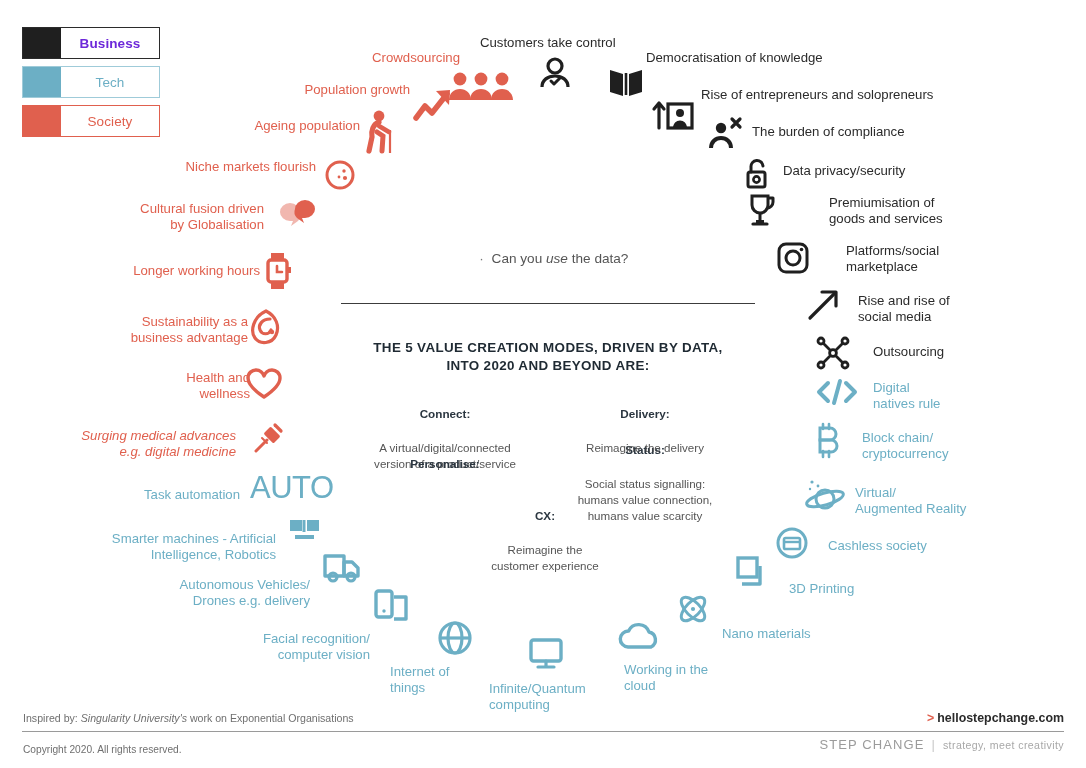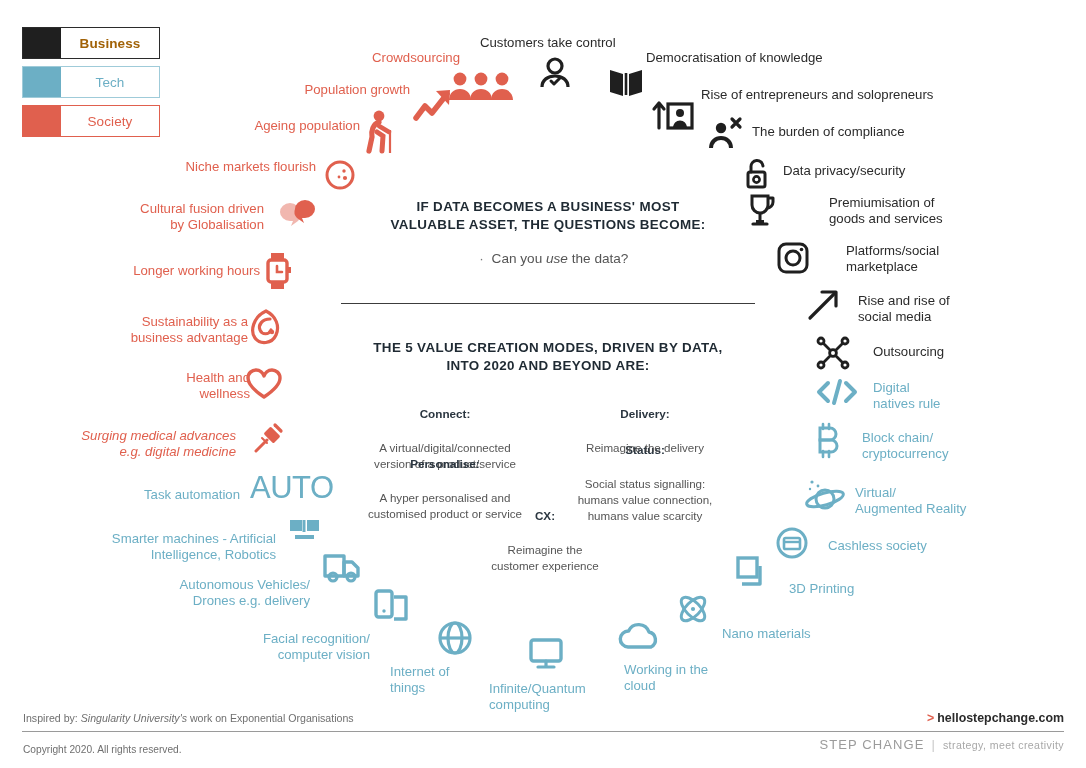--- a/index.html
+++ b/index.html
@@ -13,21 +13,21 @@
   #canvas{position:relative;width:1086px;height:768px;overflow:hidden;background:#fff;}
 
   
   .legend{position:absolute;left:22px;top:27px;}
   .legend-row{display:flex;align-items:stretch;height:30px;margin-bottom:7px;width:136px;}
   .legend-swatch{width:38px;flex:0 0 38px;}
   .legend-label{flex:1;display:flex;align-items:center;justify-content:center;
     font-size:13.5px;font-weight:bold;letter-spacing:.1px;background:#fff;}
   .legend-row.business{border:1.6px solid #2b2b2b;}
   .legend-row.business .legend-swatch{background:#1f1f1f;}
-  .legend-row.business .legend-label{color:#a16207;text-align:center;}
+  .legend-row.business .legend-label{color:#6d28d9;text-align:center;}
   .legend-row.tech{border:1.4px solid #9fcbd9;}
   .legend-row.tech .legend-swatch{background:#6cafc5;}
   .legend-row.tech .legend-label{color:#6cafc5;font-weight:normal;}
   .legend-row.society{border:1.4px solid #e0604e;}
   .legend-row.society .legend-swatch{background:#e0604e;}
   .legend-row.society .legend-label{color:#e0604e;font-weight:normal;}
 
   
   .node{position:absolute;}
   .node .lbl{position:absolute;white-space:pre-line;line-height:1.24;font-size:13.2px;}
@@ -82,24 +82,20 @@
     <div class="legend-row tech">
       <div class="legend-swatch"></div>
       <div class="legend-label">Tech</div>
     </div>
     <div class="legend-row society">
       <div class="legend-swatch"></div>
       <div class="legend-label">Society</div>
     </div>
   </div>
 
-  <div class="center-block" style="left:343px;top:198px;width:410px;">
-    <div class="center-head">IF DATA BECOMES A BUSINESS' MOST
-VALUABLE ASSET, THE QUESTIONS BECOME:</div>
-  </div>
 
   <div class="center-block" style="left:400px;top:248px;width:300px;">
     <div class="center-q">
       <span class="bullet">·</span><span>Can you </span><em>use</em><span> the data?</span>
     </div>
   </div>
 
   <div class="divider" style="left:341px;top:303px;width:414px;"></div>
 
   <div class="center-block" style="left:343px;top:339px;width:410px;">
@@ -107,22 +103,20 @@
 INTO 2020 AND BEYOND ARE:</div>
   </div>
 
   <div class="mode" style="left:355px;top:390px;width:180px;">
     <b>Connect:</b><br>
     <span>A virtual/digital/connected
 version of a product/service</span>
   </div>
   <div class="mode" style="left:355px;top:440px;width:180px;">
     <b>Personalise:</b><br>
-    <span>A hyper personalised and
-customised product or service</span>
   </div>
   <div class="mode" style="left:555px;top:426px;width:180px;">
     <b>Status:</b><br>
     <span>Social status signalling:
 humans value connection,
 humans value scarcity</span>
   </div>
   <div class="mode" style="left:555px;top:390px;width:180px;">
     <b>Delivery:</b><br>
     <span>Reimagine the delivery</span>

